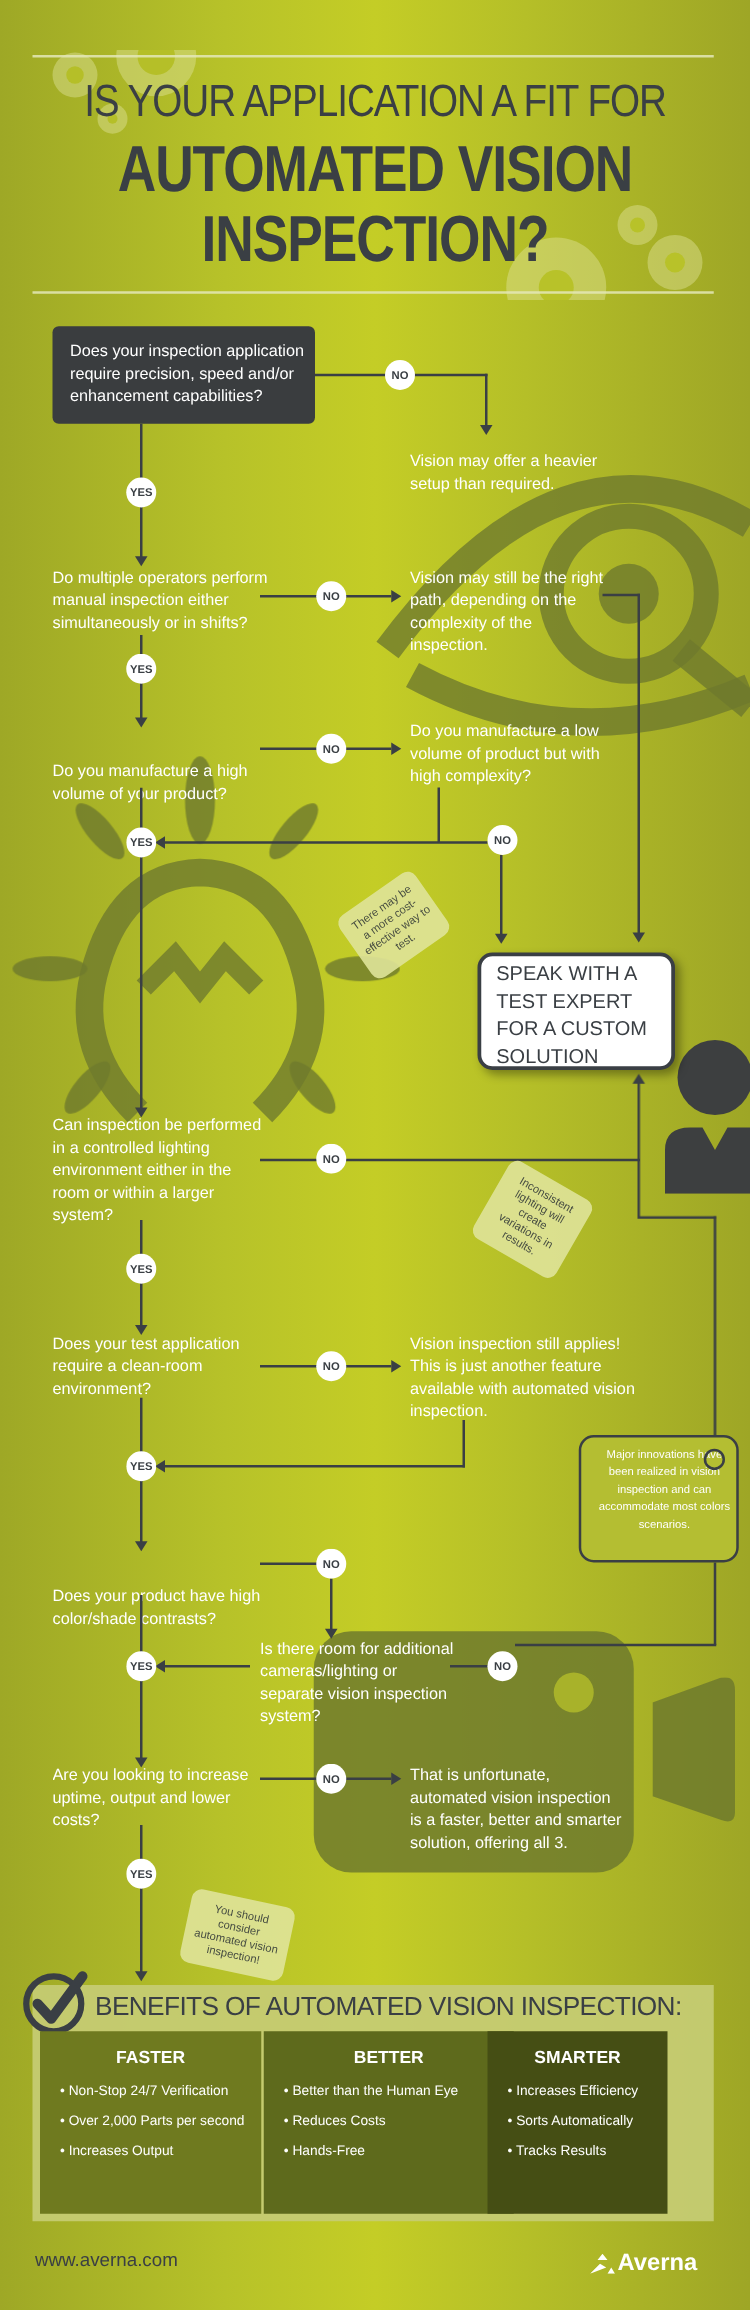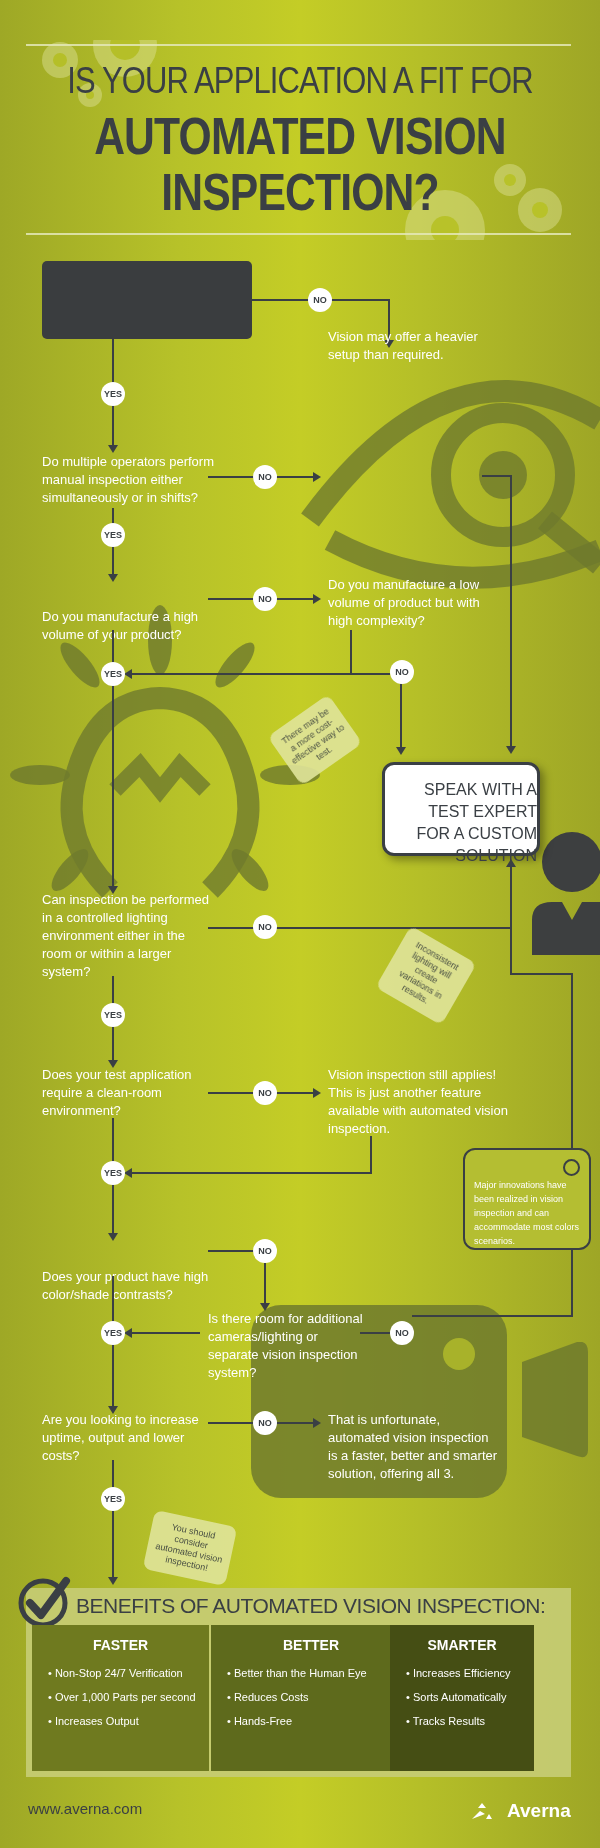--- a/index.html
+++ b/index.html
@@ -13,32 +13,32 @@
   .q { position:absolute; color:#ffffff; font-size:13px; line-height:18px; transform-origin:left top; }
   .qbox { position:absolute; left:42px; top:261px; width:210px; height:78px; background:#3a3d3f; border-radius:5px; }
   .line { position:absolute; background:#3a3f44; }
   .arrow-d { position:absolute; width:0; height:0; border-left:5px solid transparent; border-right:5px solid transparent; border-top:8px solid #3a3f44; }
   .arrow-r { position:absolute; width:0; height:0; border-top:5px solid transparent; border-bottom:5px solid transparent; border-left:8px solid #3a3f44; }
   .arrow-l { position:absolute; width:0; height:0; border-top:5px solid transparent; border-bottom:5px solid transparent; border-right:8px solid #3a3f44; }
   .arrow-u { position:absolute; width:0; height:0; border-left:5px solid transparent; border-right:5px solid transparent; border-bottom:8px solid #3a3f44; }
   .badge { position:absolute; width:24px; height:24px; border-radius:50%; background:#fff; color:#3a3f44; font-size:9px; font-weight:bold; display:flex; align-items:center; justify-content:center; }
   .bg-shape { position:absolute; background:#6f7a2d; opacity:.85; }
   .tag { position:absolute; background:#dfe49a; opacity:.9; border-radius:8px; color:#3a3f44; font-size:9px; line-height:11px; padding:8px 6px; text-align:center; }
-  .speak { position:absolute; left:382px; top:762px; width:158px; height:94px; background:#fff; border:3px solid #3a3f44; border-radius:12px; box-shadow: 4px 4px 8px rgba(0,0,0,.35); color:#3a3f44; font-size:16px; line-height:22px; padding:14px 0 0 12px; box-sizing:border-box;text-align:right; }
+  .speak { position:absolute; left:382px; top:762px; width:158px; height:94px; background:#fff; border:3px solid #3a3f44; border-radius:12px; box-shadow: 4px 4px 8px rgba(0,0,0,.35); color:#3a3f44; font-size:16px; line-height:22px; padding:4px 0 0 12px; box-sizing:border-box; }
   .note { position:absolute; left:463px; top:1148px; width:128px; height:102px; border:2px solid #3a3f44; border-radius:12px; box-sizing:border-box; background:#b4be32; }
-  .note-text { position:absolute; left:9px; top:28px; width:115px; color:#fff; font-size:9px; line-height:14px; }
+  .note-text { position:absolute; left:9px; top:6px; width:115px; color:#fff; font-size:9px; line-height:14px;text-align:center; }
   .benefits { position:absolute; left:26px; top:1588px; width:545px; height:189px; background:#c5cb72; opacity:.95; }
   .benefits-title { position:absolute; left:76px; top:1594px; font-size:21px; color:#3a3f44; letter-spacing:-.5px; }
   .col { position:absolute; top:1625px; height:146px; color:#fff; }
   .col h3 { margin:0; position:absolute; top:12px; width:100%; text-align:center; font-size:14px; font-weight:bold; }
   .col ul { margin:0; padding:0; list-style:none; position:absolute; top:42px; left:16px; font-size:11px; }
   .col li { margin-bottom:12px; }
   .col li::before { content:"• "; }
   .footer-url { position:absolute; left:28px; top:1800px; font-size:15px; color:#3a3f44; }
-  .logo { position:absolute; left:472px; top:1800px; font-size:19px; font-weight:bold; color:#fff; display:flex; align-items:center; gap:13px; }
+  .logo { position:absolute; left:472px; top:1800px; font-size:19px; font-weight:bold; color:#fff; display:flex; align-items:center; gap:0; }
 </style>
 </head>
 <body>
 
 <div id="page">
 
   <svg class="abs" style="left:30px;top:40px" width="150" height="90">
     <g fill="#dfe39a" opacity=".45">
       <circle cx="30" cy="20" r="18"></circle>
         <circle cx="95" cy="5" r="32"></circle>
@@ -96,33 +96,35 @@
     <path d="M0,125 L0,90 Q0,72 20,72 L30,72 L40,90 L50,72 L68,72 L68,125 Z" fill="#3d3f40"></path>
   </svg>
 
   <div class="bg-shape" style="left:251px;top:1305px;width:256px;height:193px;border-radius:30px"></div>
   <div class="abs" style="left:443px;top:1338px;width:32px;height:32px;border-radius:50%;background:#a8b22a"></div>
   <svg class="abs" style="left:522px;top:1342px" width="78" height="120">
     <path d="M0,20 L55,0 Q66,-2 66,10 L66,108 Q66,118 55,114 L0,95 Z" fill="#6f7a2d" opacity=".85"></path>
   </svg>
 
   <div class="qbox"></div>
+  <div class="q" style="left:56px;top:272px;width:190px">Does your inspection application require precision, speed and/or enhancement capabilities?</div>
   <div class="line" style="left:252px;top:299px;width:138px;height:2px"></div>
   <div class="line" style="left:388px;top:299px;width:2px;height:42px"></div>
   <div class="arrow-d" style="left:384px;top:340px"></div>
   <div class="badge" style="left:308px;top:288px">NO</div>
-  <div class="q" style="left:328px;top:328px;width:160px">Vision may offer a heavier setup than required.</div>
+  <div class="q" style="left:328px;top:360px;width:160px">Vision may offer a heavier setup than required.</div>
   <div class="line" style="left:112px;top:339px;width:2px;height:107px"></div>
   <div class="badge" style="left:101px;top:382px">YES</div>
   <div class="arrow-d" style="left:108px;top:445px"></div>
 
   <div class="q" style="left:42px;top:453px;width:180px">Do multiple operators perform manual inspection either simultaneously or in shifts?</div>
   <div class="line" style="left:208px;top:476px;width:105px;height:2px"></div>
   <div class="arrow-r" style="left:313px;top:472px"></div>
   <div class="badge" style="left:253px;top:465px">NO</div>
+  <div class="q" style="left:328px;top:453px;width:160px">Vision may still be the right path, depending on the complexity of the inspection.</div>
   <div class="line" style="left:482px;top:475px;width:30px;height:2px"></div>
   <div class="line" style="left:510px;top:475px;width:2px;height:272px"></div>
   <div class="arrow-d" style="left:506px;top:746px"></div>
   <div class="line" style="left:112px;top:508px;width:2px;height:67px"></div>
   <div class="badge" style="left:101px;top:523px">YES</div>
   <div class="arrow-d" style="left:108px;top:574px"></div>
 
   <div class="q" style="left:42px;top:608px;width:180px">Do you manufacture a high volume of your product?</div>
   <div class="line" style="left:208px;top:598px;width:105px;height:2px"></div>
   <div class="arrow-r" style="left:313px;top:594px"></div>
@@ -201,21 +203,21 @@
   <svg class="abs" style="left:16px;top:1573px" width="56" height="56">
     <circle cx="27" cy="30" r="22" stroke="#3a3f44" stroke-width="5" fill="none"></circle>
     <path d="M14,30 L25,42 L50,8" stroke="#3a3f44" stroke-width="8" fill="none" stroke-linecap="round" stroke-linejoin="round"></path>
   </svg>
   <div class="benefits-title">BENEFITS OF AUTOMATED VISION INSPECTION:</div>
 
   <div class="col" style="left:32px;width:177px;background:#6f7a1f">
     <h3>FASTER</h3>
     <ul>
       <li>Non-Stop 24/7 Verification</li>
-      <li>Over 1,000 Parts per second</li>
+      <li>Over 2,000 Parts per second</li>
       <li>Increases Output</li>
     </ul>
   </div>
   <div class="col" style="left:211px;width:200px;background:#5e6a1c">
     <h3>BETTER</h3>
     <ul>
       <li>Better than the Human Eye</li>
       <li>Reduces Costs</li>
       <li>Hands-Free</li>
     </ul>

